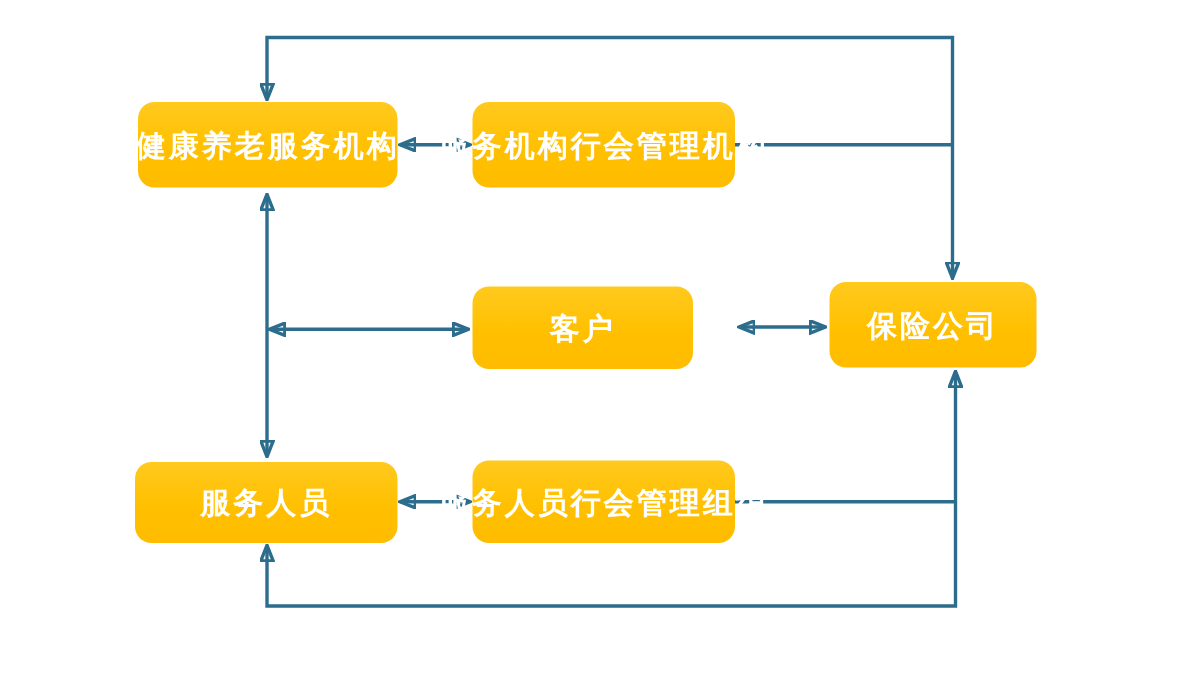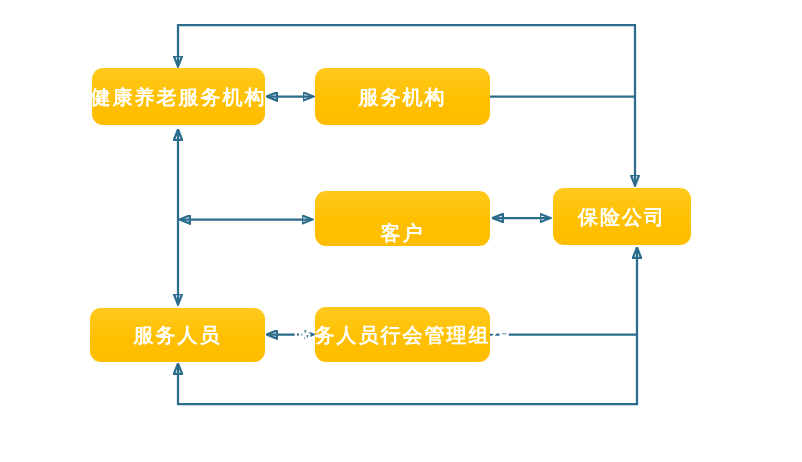--- a/index.html
+++ b/index.html
@@ -41,21 +41,21 @@
     justify-content: center;
     text-align: center;
     font-weight: bold;
     font-size: 20px;
     line-height: 26px;
     letter-spacing: 2px;
   }
   .node span { display: block; white-space: nowrap; }
   #node-health-elder-org   { left: 92px;  top: 68px;  width: 173px; height: 57px; }
   #node-service-org-guild  { left: 315px; top: 68px;  width: 175px; height: 57px; }
-  #node-customer           { left: 315px; top: 191px; width: 175px; height: 55px; align-items: flex-end; }
+  #node-customer           { left: 315px; top: 191px; width: 147px; height: 55px; }
   #node-insurance-company  { left: 553px; top: 188px; width: 138px; height: 57px; }
   #node-service-staff      { left: 90px;  top: 308px; width: 175px; height: 54px; }
   #node-service-staff-guild{ left: 315px; top: 307px; width: 175px; height: 55px; }
 </style>
 </head>
 <body>
 
 <div class="canvas">
 
   <svg class="connector-layer" viewBox="0 0 802 462" xmlns="http://www.w3.org/2000/svg" aria-hidden="true">
@@ -84,20 +84,21 @@
     <path d="M490,334.5 H636"></path>
   </svg>
 
   <div class="node" id="node-health-elder-org">
     <span>健康养老</span>
     <span>服务机构</span>
   </div>
 
   <div class="node" id="node-service-org-guild">
     <span>服务机构</span>
+    <span>行会管理机构</span>
   </div>
 
   <div class="node" id="node-customer">
     <span>客户</span>
   </div>
 
   <div class="node" id="node-insurance-company">
     <span>保险公司</span>
   </div>
 

